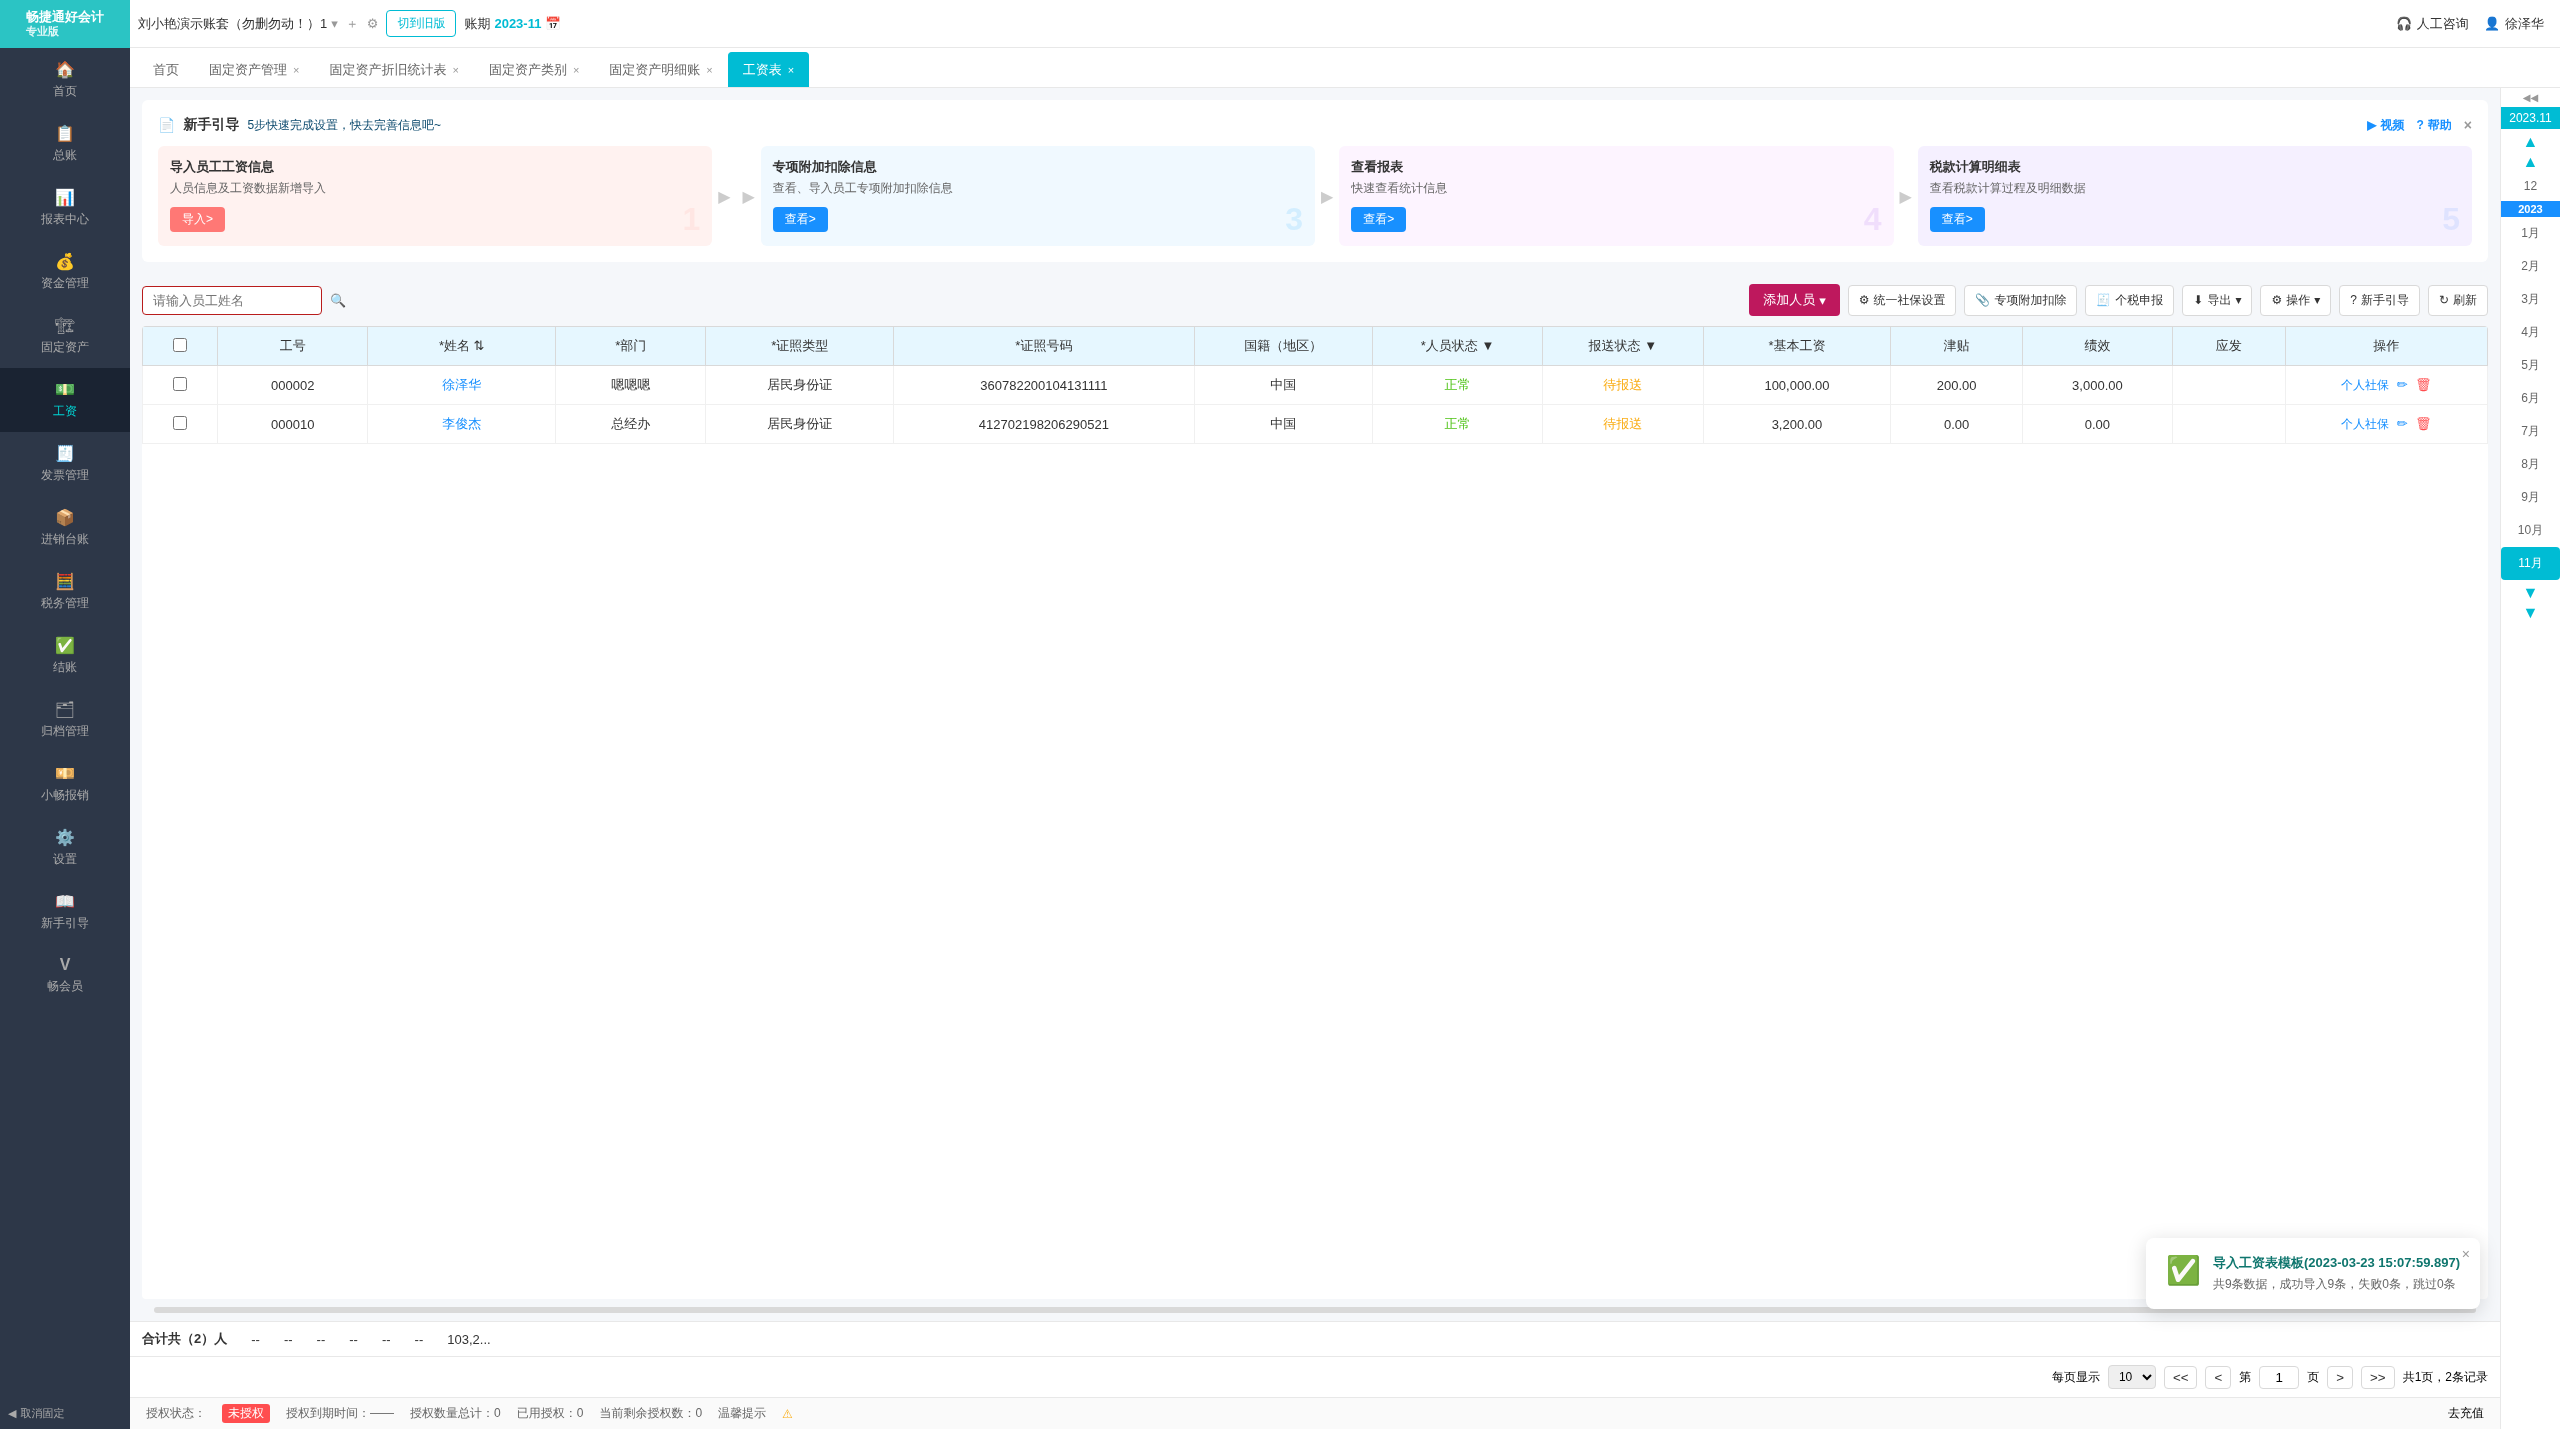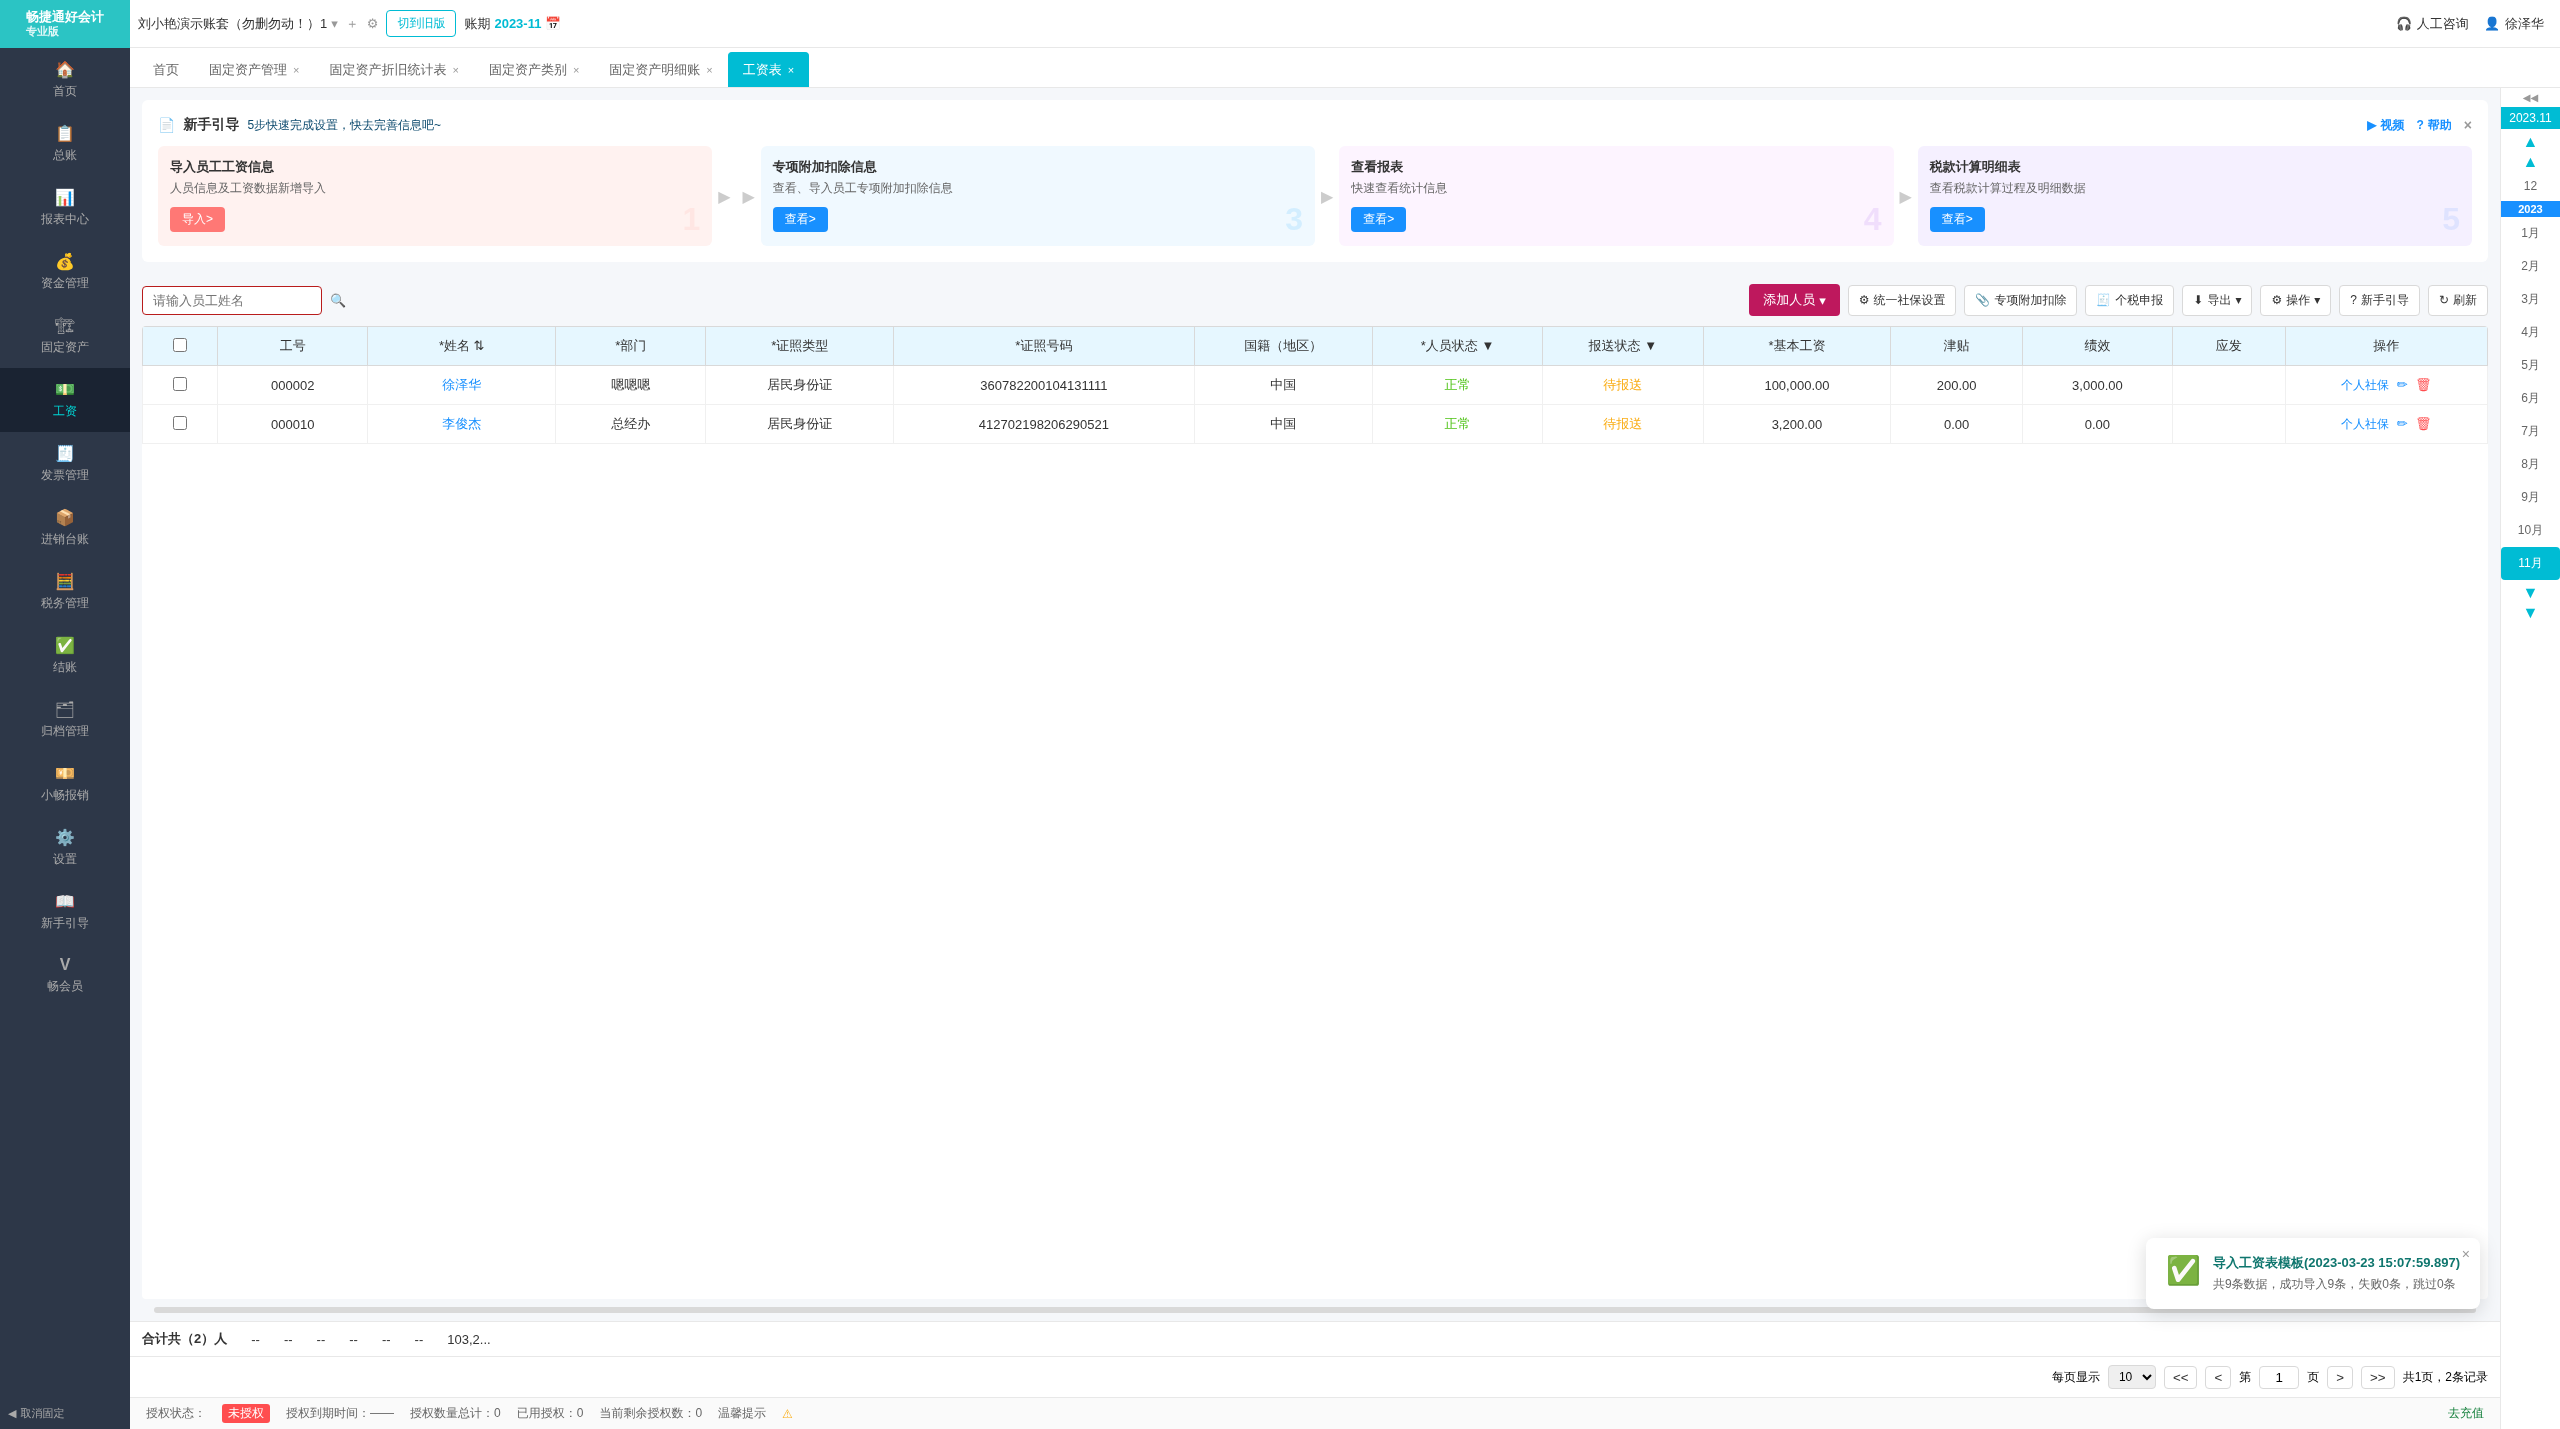--- a/index.html
+++ b/index.html
@@ -76,21 +76,21 @@
 
     
     .bottom-bar { background: #fff; border-top: 1px solid #e8e8e8; padding: 8px 12px; display: flex; align-items: center; justify-content: space-between; flex-shrink: 0; font-size: 13px; color: #333; }
     .bottom-total { font-weight: bold; }
     .page-btn { border: 1px solid #d9d9d9; background: #fff; border-radius: 4px; padding: 3px 8px; cursor: pointer; color: #333; }
     .page-input { border: 1px solid #d9d9d9; border-radius: 4px; padding: 3px 6px; width: 40px; text-align: center; }
 
     
     .status-bar { background: #fafafa; border-top: 1px solid #e8e8e8; padding: 6px 16px; display: flex; align-items: center; gap: 16px; font-size: 12px; color: #666; flex-shrink: 0; }
     .status-tag { background: #ff4d4f; color: #fff; padding: 1px 6px; border-radius: 3px; font-size: 12px; }
-    .status-link { color: #15803d; cursor: pointer; }
+    .status-link { color: #000000; cursor: pointer; }
 
     
     .right-panel { width: 60px; background: #fff; border-left: 1px solid #e8e8e8; display: flex; flex-direction: column; align-items: center; flex-shrink: 0; overflow-y: auto; }
     .right-panel-year { background: #00bcd4; color: #fff; font-size: 12px; padding: 4px; width: 100%; text-align: center; }
     .month-item { padding: 8px 4px; font-size: 12px; color: #666; cursor: pointer; width: 100%; text-align: center; }
     .month-item.active { background: #00bcd4; color: #fff; border-radius: 4px; }
 
     
     .toast { position: fixed; bottom: 120px; right: 80px; background: #fff; border-radius: 8px; box-shadow: 0 4px 20px rgba(0,0,0,0.15); padding: 16px 20px; display: flex; gap: 12px; align-items: flex-start; max-width: 380px; z-index: 1000; }
     .toast-close { position: absolute; top: 8px; right: 10px; cursor: pointer; color: #999; font-size: 14px; }

